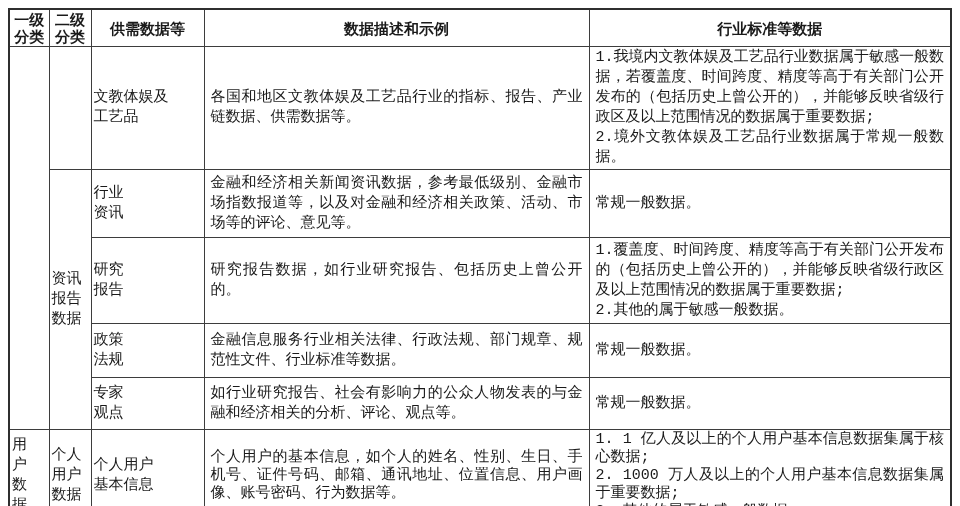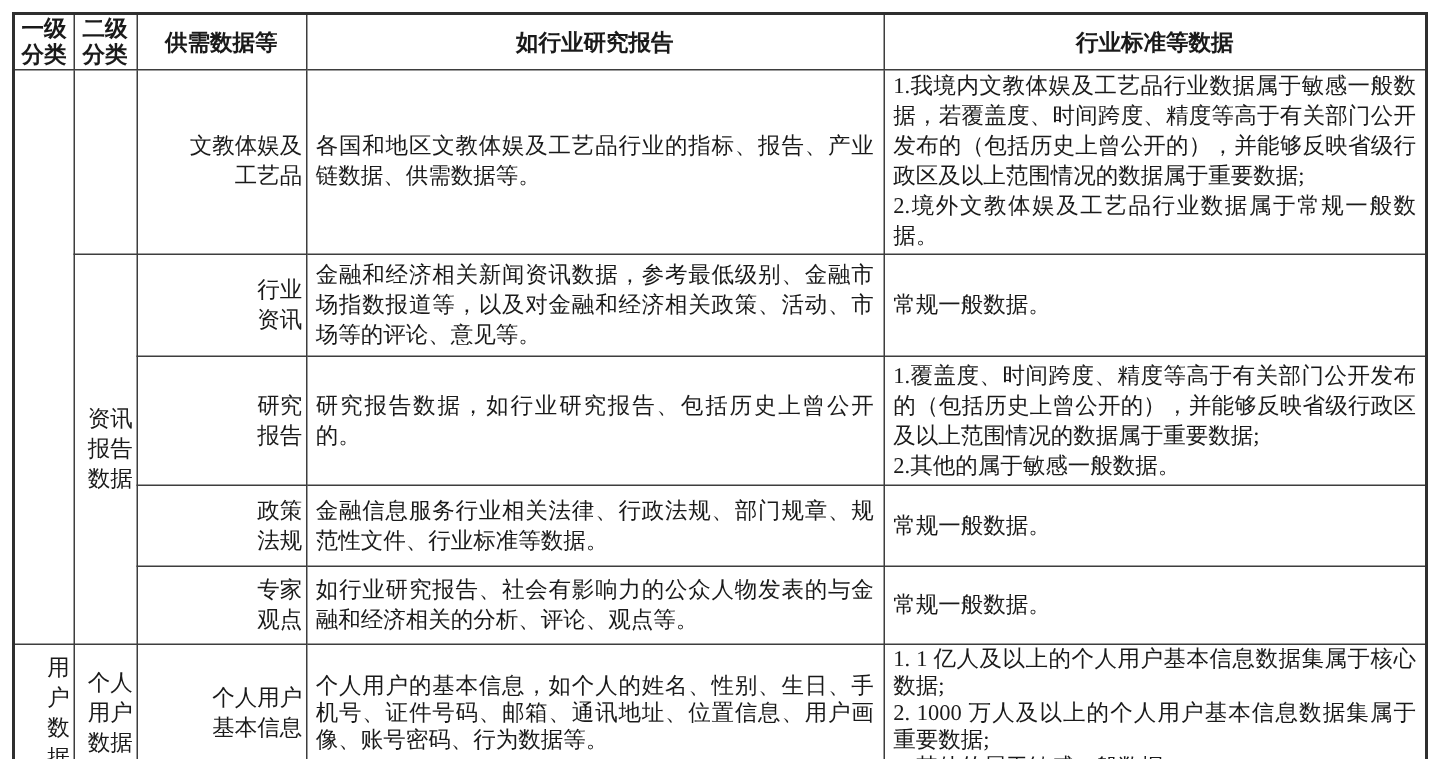--- a/index.html
+++ b/index.html
@@ -3,23 +3,23 @@
 <meta charset="utf-8">
 <style>
   html,body{margin:0;padding:0;background:#ffffff;width:960px;height:506px;overflow:hidden;}
   .page{padding:8px;}
   table.doc{border-collapse:collapse;table-layout:fixed;width:942px;height:490px;
     border:2px solid #2f2f2f;}
   th,td{border:1px solid #3d3d3d;color:#1a1a1a;overflow:hidden;}
   th{font-family:"Liberation Sans","DejaVu Sans",sans-serif;font-weight:bold;
     font-size:15px;line-height:17px;text-align:center;vertical-align:middle;
     white-space:pre-line;padding:1px 2px;}
-  td{font-family:Liberation Serif, serif;font-size:15px;
+  td{font-family:Liberation Mono, monospace;font-size:15px;
     vertical-align:middle;}
-  td.c-center{text-align:right;white-space:pre-line;line-height:20px;padding:1px 2px;}
+  td.c-center{text-align:left;white-space:pre-line;line-height:20px;padding:1px 2px;}
   td.c-text{text-align:justify;white-space:pre-line;line-height:20px;padding:1px 6px;}
   tr.r6 td.c-text{line-height:18px;}
   tr.rhead{height:36px;}
   tr.r1{height:103px;}
   tr.r2{height:68px;}
   tr.r3{height:86px;}
   tr.r4{height:54px;}
   tr.r5{height:52px;}
   tr.r6{height:91px;}
 </style>
@@ -35,21 +35,21 @@
       <col style="width:385px">
       <col style="width:362px">
     </colgroup>
     <thead>
       <tr class="rhead">
         <th>一级
 分类</th>
         <th>二级
 分类</th>
         <th>供需数据等</th>
-        <th>如行业研究报告</th>
+        <th>数据描述和示例</th>
         <th>行业标准等数据</th>
       </tr>
     </thead>
     <tbody>
       <tr class="r1">
         <td class="c-center" rowspan="5"></td>
         <td class="c-center"></td>
         <td class="c-center">文教体娱及
 工艺品</td>
         <td class="c-text">各国和地区文教体娱及工艺品行业的指标、报告、产业链数据、供需数据等。</td>

